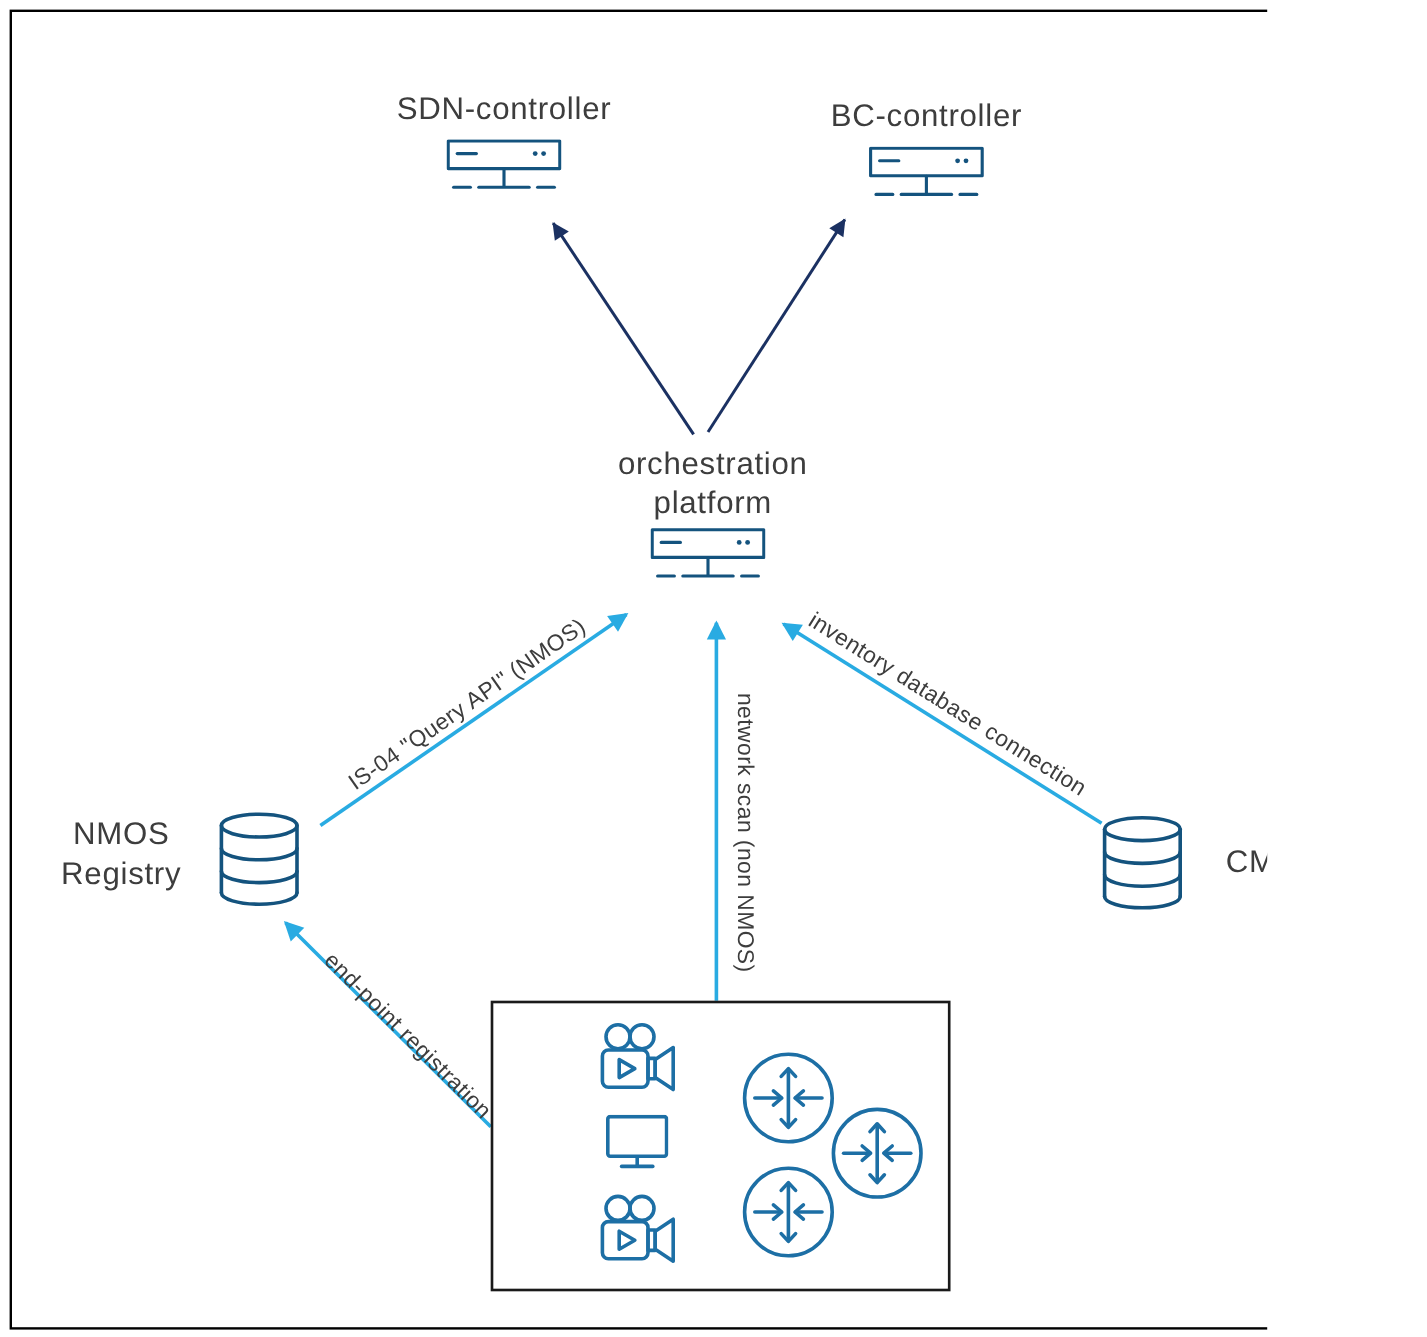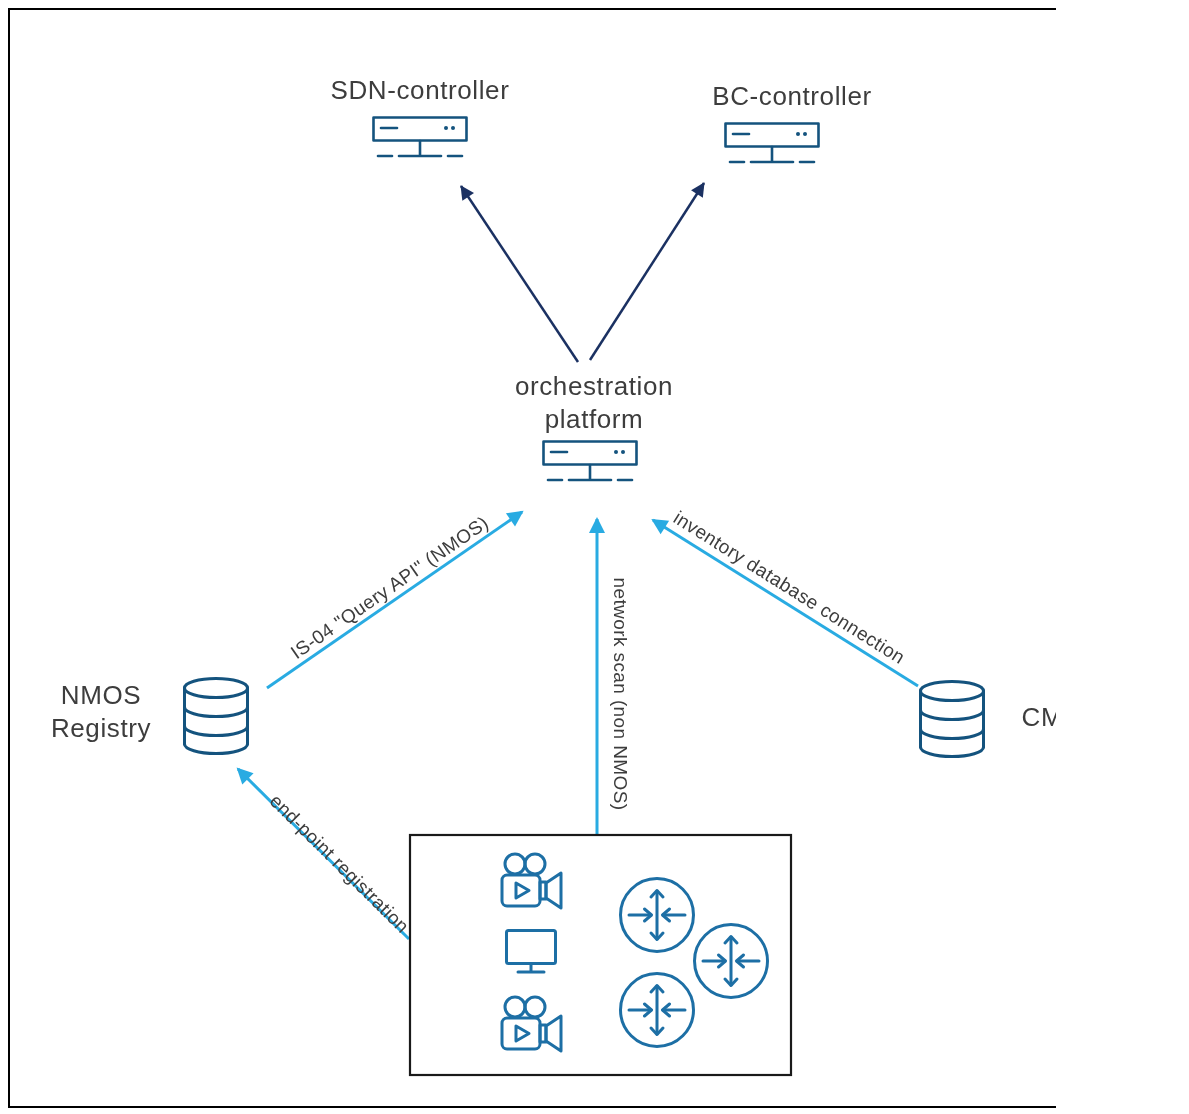--- a/index.html
+++ b/index.html
@@ -110,21 +110,21 @@
     <rect x="410" y="835" width="381" height="240" class="devbox"></rect>
     <use href="#sym-camera" x="500" y="852"></use>
     <use href="#sym-monitor" x="505" y="929"></use>
     <use href="#sym-camera" x="500" y="995"></use>
     <use href="#sym-router" x="617" y="875"></use>
     <use href="#sym-router" x="691" y="921"></use>
     <use href="#sym-router" x="617" y="970"></use>
   </svg>
 
   <div class="lbl node-lbl" style="left:420px;top:91px;">SDN-controller</div>
-  <div class="lbl node-lbl" style="left:792px;top:97px;">BC-controller</div>
+  <div class="lbl node-lbl" style="left:772px;top:97px;">BC-controller</div>
   <div class="lbl node-lbl" style="left:594px;top:403px;">orchestration
 platform</div>
   <div class="lbl node-lbl" style="left:101px;top:712px;">NMOS
 Registry</div>
   <div class="lbl node-lbl" style="left:1061px;top:718px;">CMDB</div>
 
   <div class="lbl edge-lbl" style="left:390px;top:588px;transform:translate(-50%,-50%) rotate(-34.7deg);">IS-04 "Query API" (NMOS)</div>
   <div class="lbl edge-lbl" style="left:620px;top:694px;transform:translate(-50%,-50%) rotate(90deg);">network scan (non NMOS)</div>
   <div class="lbl edge-lbl" style="left:789px;top:588px;transform:translate(-50%,-50%) rotate(32.2deg);">inventory database connection</div>
   <div class="lbl edge-lbl" style="left:339px;top:864px;transform:translate(-50%,-50%) rotate(44.8deg);">end-point registration</div>

